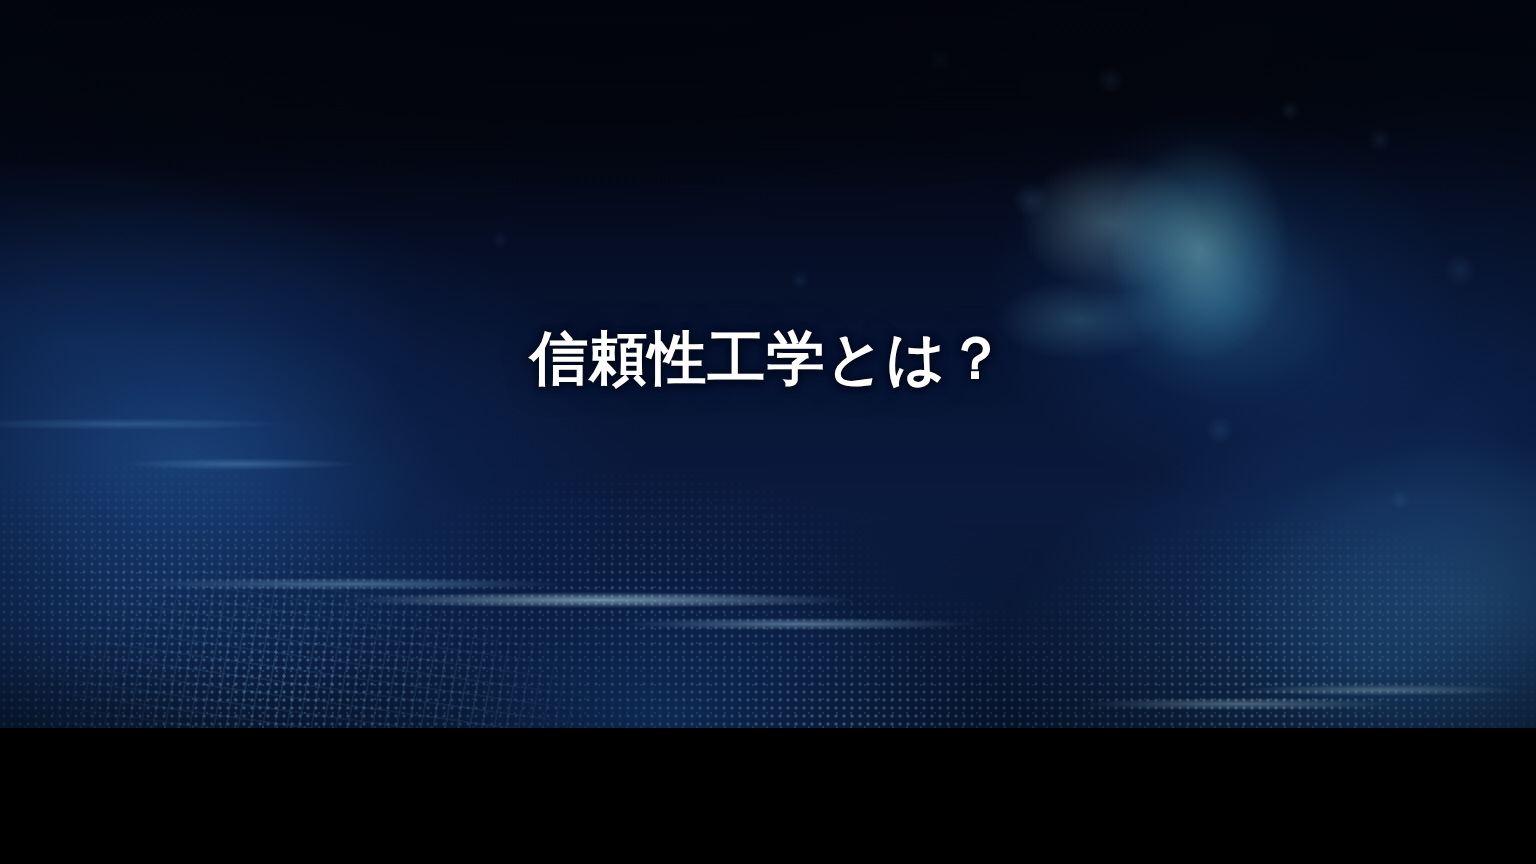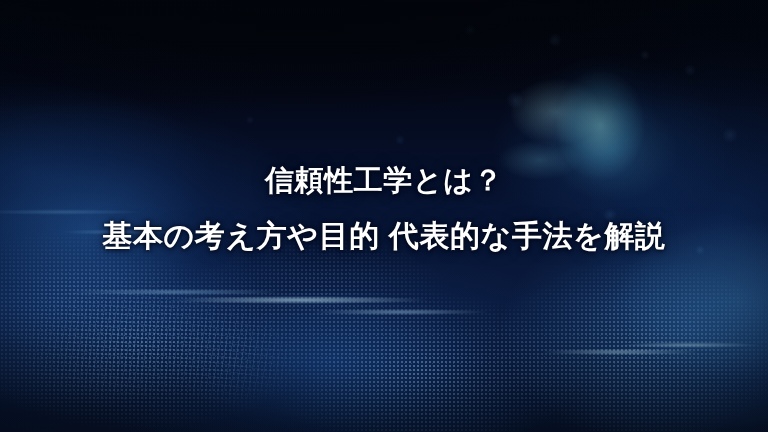--- a/index.html
+++ b/index.html
@@ -8,21 +8,21 @@
     padding: 0;
     background: #000;
   }
   body {
     font-family: "Liberation Sans", "DejaVu Sans", sans-serif;
   }
 
   #hero-banner {
     position: relative;
     width: 768px;
-    height: 432px;
+    height: 364px;
     overflow: hidden;
     background: #737373;
   }
 
   
   .bg-layer {
     position: absolute;
     inset: 0;
     pointer-events: none;
   }
@@ -171,16 +171,15 @@
   <div class="bg-layer" id="bg-base"></div>
   <div class="bg-layer" id="bg-glows"></div>
   <div class="bg-layer" id="bg-mesh"></div>
   <div class="bg-layer" id="bg-dots"></div>
   <div class="bg-layer" id="bg-ridges"></div>
   <div class="bg-layer" id="bg-bokeh"></div>
   <div class="bg-layer" id="bg-vignette"></div>
 
   <div id="title-block">
     <span class="title-line" id="title-line-1">信頼性工学とは？</span>
-    <span class="title-line" id="title-line-2">基本の考え方や目的 代表的な手法を解説</span>
   </div>
 
 </div>
 
 </body></html>

